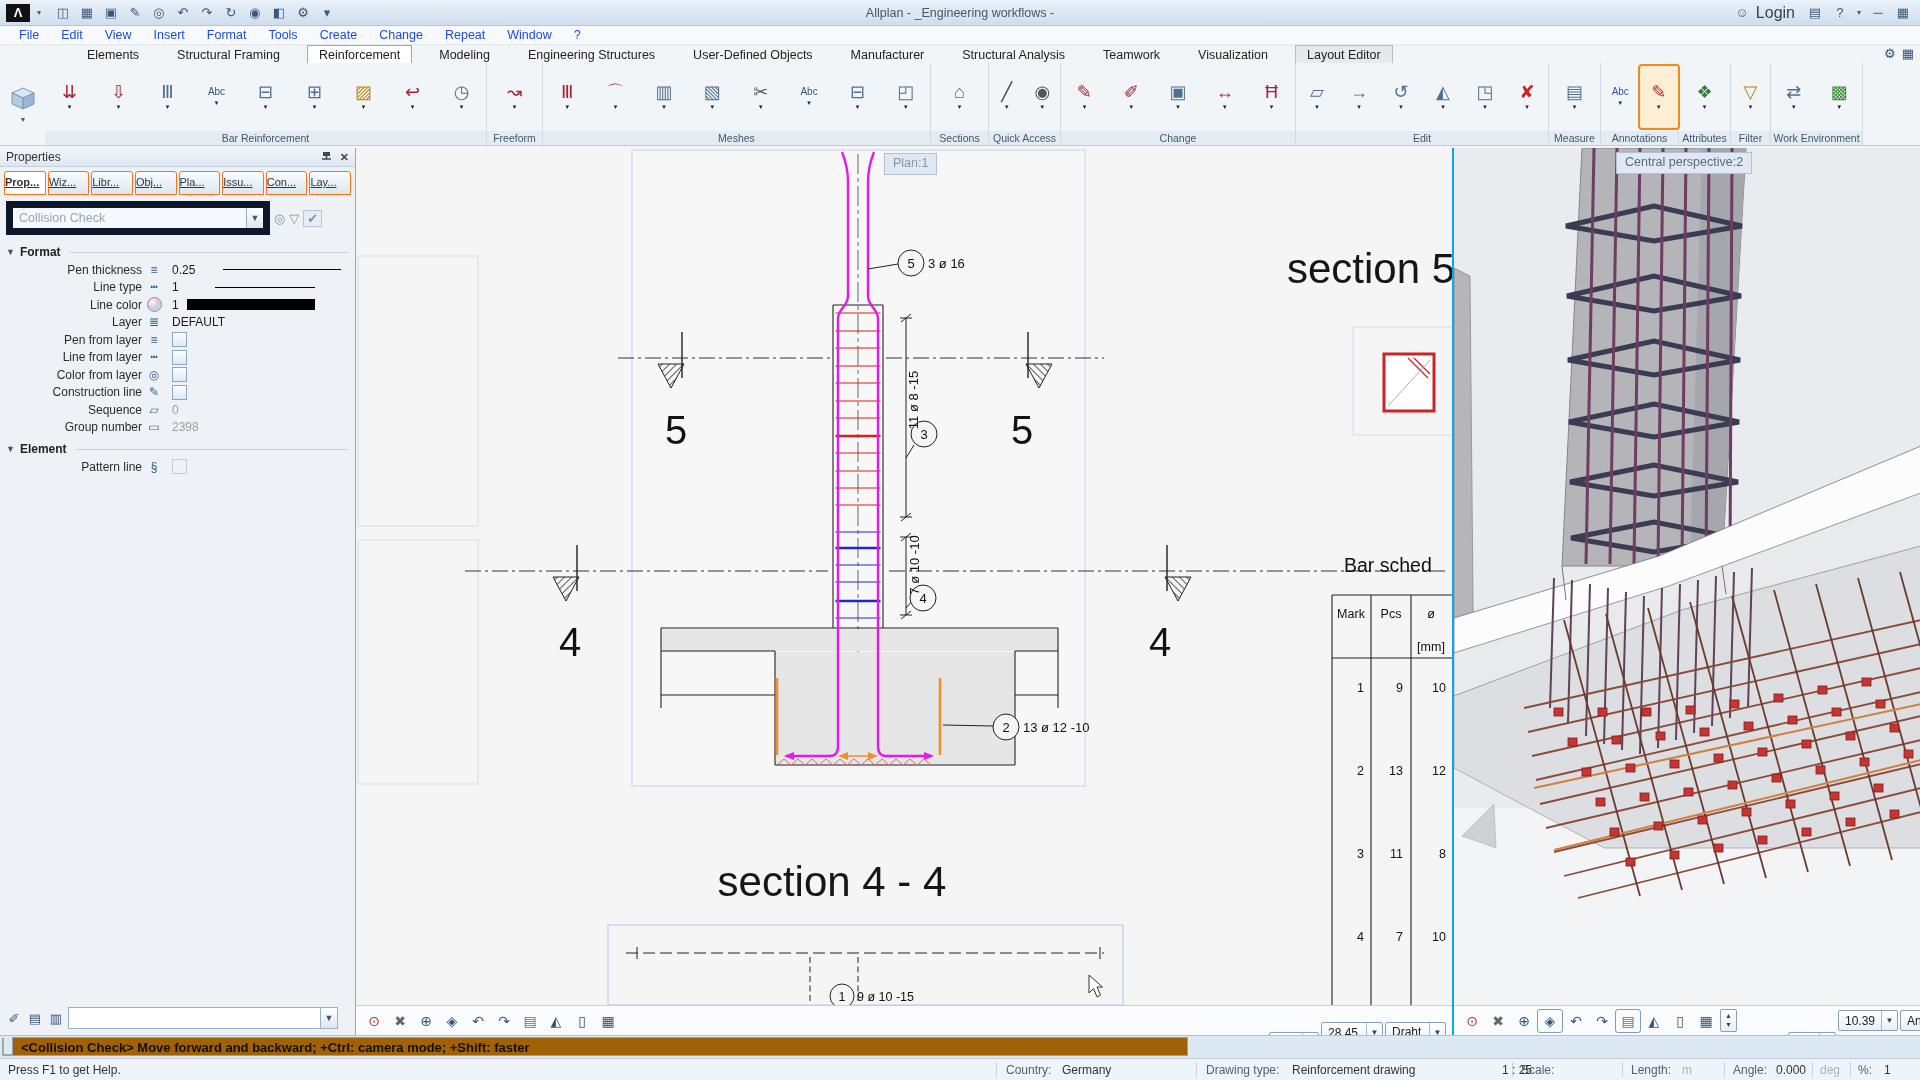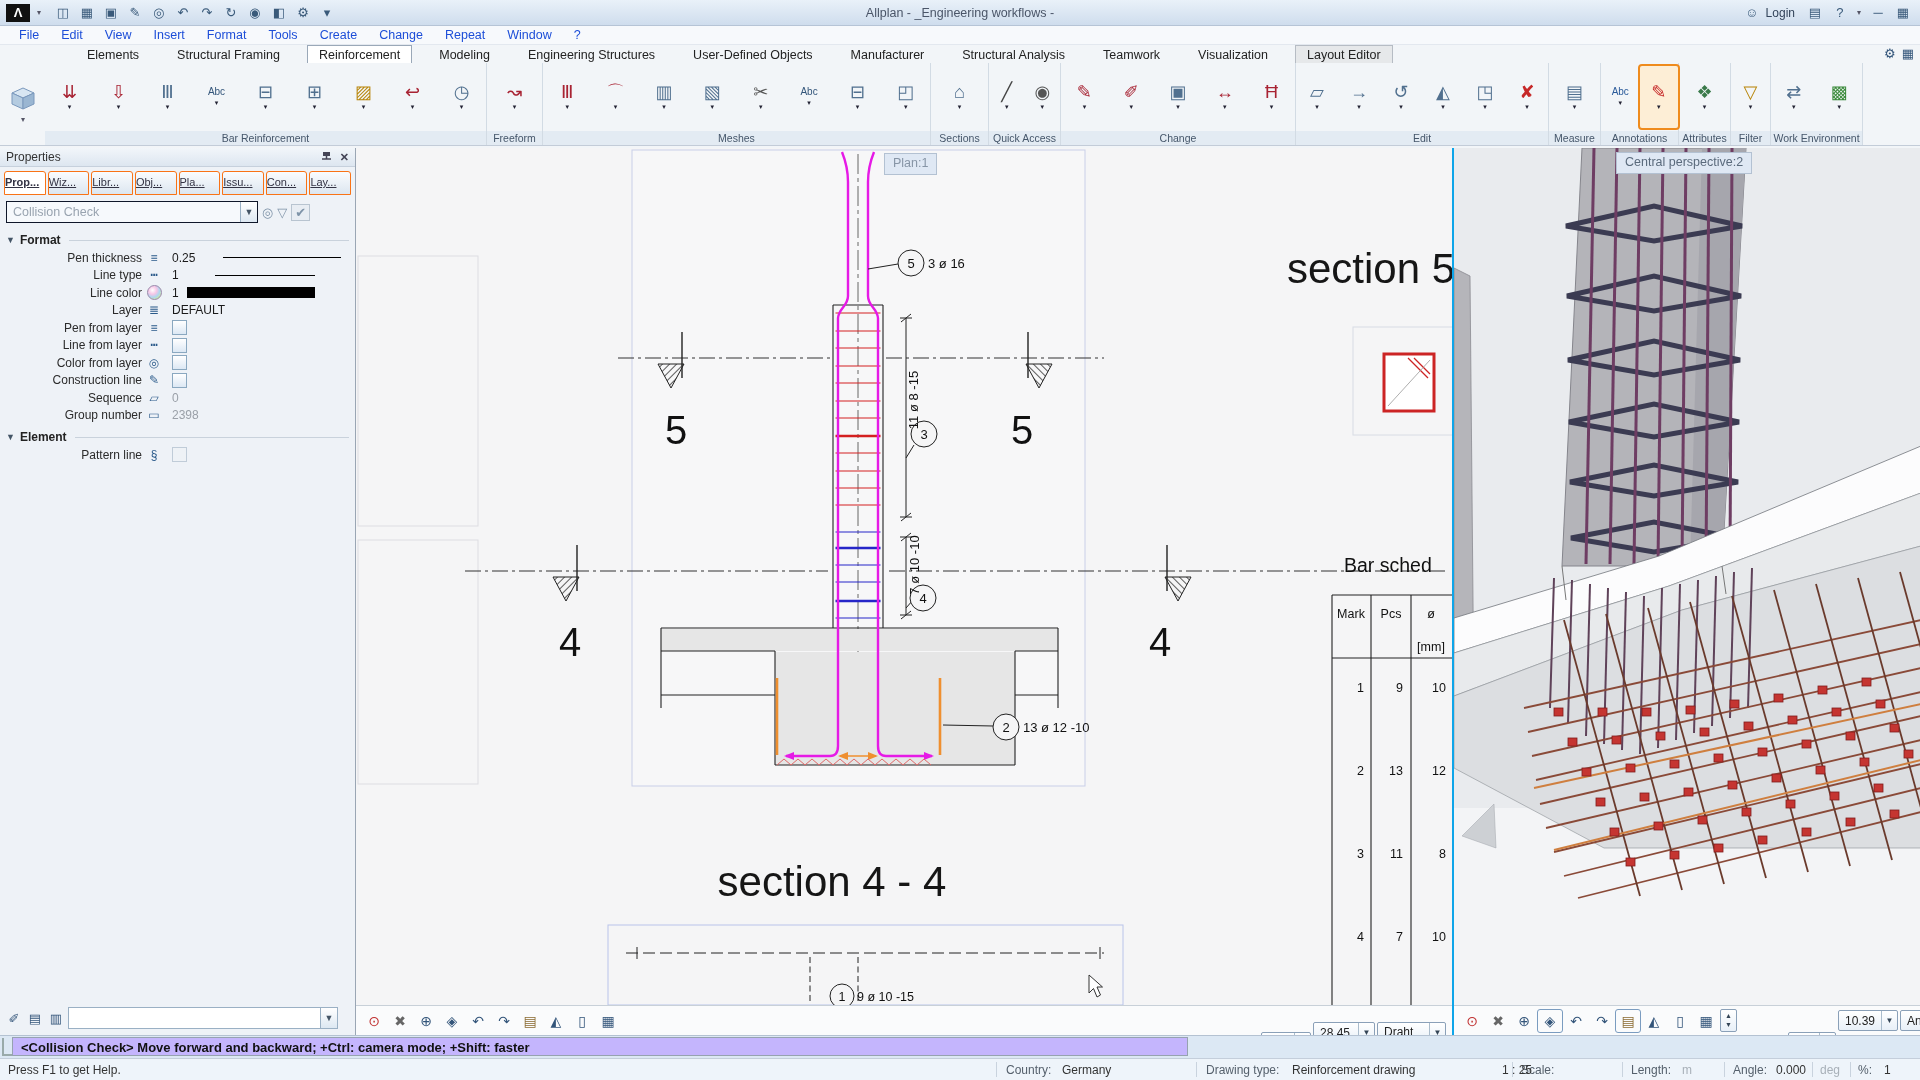--- a/index.html
+++ b/index.html
@@ -5,21 +5,21 @@
   html,body{margin:0;padding:0;background:#888;}
   .app{position:relative;width:1920px;height:1080px;background:#f2f5f8;font-family:"Liberation Sans",sans-serif;overflow:hidden;color:#222;}
   
   .titlebar{position:absolute;left:0;top:0;width:1920px;height:26px;background:linear-gradient(#e9f1f9,#cfdded);border-bottom:1px solid #b6c4d6;display:flex;align-items:center;padding:0 6px;box-sizing:border-box;}
   .logo{width:24px;height:18px;background:#111;color:#fff;font-size:13px;font-weight:bold;text-align:center;line-height:18px;margin-right:4px;}
   .caret{font-size:8px;color:#556;margin:0 3px;}
   .qat{display:flex;align-items:center;gap:2px;margin-left:8px;}
   .qicon{width:22px;height:18px;display:flex;align-items:center;justify-content:center;font-size:13px;color:#3a5a7a;cursor:default;}
   .wtitle{position:absolute;left:0;right:0;text-align:center;font-size:12.5px;color:#4a5568;pointer-events:none;}
   .tb-right{margin-left:auto;display:flex;align-items:center;gap:3px;font-size:12px;color:#3a4a5a;z-index:2;}
-  .login{font-size:12px;color:#33445a;margin-right:6px;}
+  .login{font-size:16px;color:#33445a;margin-right:6px;}
   
   .menubar{position:absolute;left:0;top:26px;width:1920px;height:19px;background:#f7f9fc;display:flex;align-items:center;padding-left:8px;box-sizing:border-box;border-bottom:1px solid #e3e8ef;}
   .mitem{font-size:12.5px;color:#1d4ed8;padding:0 11px;}
   
   .ribbon{position:absolute;left:0;top:45px;width:1920px;height:100px;background:#f2f5f8;border-bottom:1px solid #c3ccd8;}
   .tabrow{position:absolute;left:0;top:0;width:1920px;height:18px;display:flex;align-items:flex-end;padding-left:76px;box-sizing:border-box;gap:16px;}
   .rtab{font-size:12.5px;color:#222;padding:2px 11px 1px;white-space:nowrap;}
   .rtab.active{background:#fff;border:1px solid #9aa8b8;border-bottom:none;}
   .rtab.layoutmode{background:#e6e8ea;border:1px solid #b6bcc4;border-bottom:none;}
   .tabicons{position:absolute;right:6px;top:1px;display:flex;gap:6px;}
@@ -33,21 +33,21 @@
   .rcaret{font-size:7px;color:#223;}
   .glabel{height:14px;line-height:14px;text-align:center;font-size:10.5px;color:#45566a;background:#e3ebf3;overflow:hidden;white-space:nowrap;}
   
   .props{position:absolute;left:0;top:148px;width:356px;height:887px;background:#eef2f7;border-right:1px solid #9aa6b4;box-sizing:border-box;}
   .phead{height:18px;background:linear-gradient(#f2f6fa,#dde6f0);border-bottom:1px solid #c6d0dc;display:flex;align-items:center;font-size:12px;color:#333;padding:0 6px;}
   .phead .sp{margin-left:auto;display:flex;gap:8px;color:#445;font-size:11px;}
   .ptabs{display:flex;gap:2px;padding:4px 4px 0;height:24px;}
   .ptab{flex:1;font-size:11px;color:#334;background:linear-gradient(#fafcfe,#dce6f0);border:1px solid #f97316;border-radius:3px 3px 0 0;line-height:20px;white-space:nowrap;overflow:hidden;text-decoration:underline;}
   .ptab.active{background:#fff;font-weight:bold;}
   .psearch{display:flex;align-items:center;gap:4px;padding:6px 6px 4px;}
-  .searchbox{width:244px;height:20px;border:1px solid #0f172a;background:#f6f9fc;color:#99a4b0;font-size:12.5px;line-height:20px;padding-left:6px;display:flex;}
+  .searchbox{width:244px;height:20px;border:7px solid #0f172a;background:#f6f9fc;color:#99a4b0;font-size:12.5px;line-height:20px;padding-left:6px;display:flex;}
   .searchbox .dd{margin-left:auto;width:16px;text-align:center;color:#456;background:linear-gradient(#fff,#dde8f2);border-left:1px solid #9ab0c4;font-size:9px;line-height:20px;}
   .sicon{font-size:13px;color:#7e93a8;}
   .sicon.boxed{border:1px solid #b8c4d0;padding:0 3px;background:#e8edf3;}
   .psec{display:flex;align-items:center;font-size:12px;font-weight:bold;color:#222;padding:6px 6px 2px;}
   .psec .arrow{color:#456;font-size:9px;margin-right:5px;}
   .psec .rule{flex:1;height:1px;background:#c9d2dc;margin-left:8px;}
   .prow{display:flex;align-items:center;height:17.5px;padding-left:4px;font-size:12px;}
   .plabel{width:138px;text-align:right;color:#2b2b2b;}
   .picon{width:24px;text-align:center;font-size:12px;color:#2a5a8a;}
   .pval{margin-left:6px;color:#1a1a1a;}
@@ -69,21 +69,21 @@
   .winbtns{position:absolute;right:6px;top:4px;display:flex;gap:6px;font-size:13px;color:#1d3d6b;font-weight:bold;}
   .vptools{position:absolute;left:0;bottom:0;width:100%;height:30px;background:#fafbfc;border-top:1px solid #c8d0d8;display:flex;align-items:center;padding:0 6px;box-sizing:border-box;gap:2px;}
   .vicon{width:24px;height:22px;display:flex;align-items:center;justify-content:center;border-radius:2px;}
   .vicon span{font-size:14px;line-height:1;}
   .combo{height:21px;border:1px solid #8aa0b8;border-radius:2px;background:linear-gradient(#ffffff,#e8f0f8);display:flex;align-items:center;font-size:12px;color:#222;padding-left:6px;box-sizing:border-box;}
   .combo .cbtn{margin-left:auto;width:15px;text-align:center;font-size:8px;color:#345;border-left:1px solid #aabccc;line-height:19px;}
   .spinner{width:15px;height:21px;border:1px solid #8aa0b8;border-radius:2px;background:linear-gradient(#fff,#e8f0f8);display:flex;flex-direction:column;align-items:center;justify-content:center;font-size:7px;color:#345;line-height:1.2;}
   .pushr{margin-left:auto;margin-top:43px;}
   
   .msgbar{position:absolute;left:0;top:1035px;width:1920px;height:23px;background:#dce8f4;border-top:1px solid #b4c2d2;box-sizing:border-box;}
-  .msgbox{position:absolute;left:12px;top:1px;width:1176px;height:19px;background:#c4b5fd;border:1px solid #96a2b0;font-size:13px;font-weight:bold;color:#111;line-height:19px;padding-left:8px;box-sizing:border-box;white-space:nowrap;overflow:hidden;}
+  .msgbox{position:absolute;left:12px;top:1px;width:1176px;height:19px;background:#a16207;border:1px solid #96a2b0;font-size:13px;font-weight:bold;color:#111;line-height:19px;padding-left:8px;box-sizing:border-box;white-space:nowrap;overflow:hidden;}
   .msgnotch{position:absolute;left:2px;top:2px;width:8px;height:16px;border-left:2px solid #9aa;border-bottom:2px solid #9aa;}
   .statusbar{position:absolute;left:0;top:1058px;width:1920px;height:22px;background:#eef4fa;border-top:1px solid #c4cedb;font-size:12px;color:#333;}
   .statusbar .s{position:absolute;top:4px;white-space:nowrap;}
   .statusbar .lab{color:#55606c;}
   .statusbar .dim{color:#a8b0b8;}
   .ssep{position:absolute;top:3px;width:1px;height:15px;background:#c9d3de;}
   svg text{font-family:"Liberation Sans",sans-serif;}
 </style>
 </head>
 <body>
@@ -745,21 +745,21 @@
           </div>
         </div>
       <div class="combo pushr" style="width:50px;">
           <span>Off</span>
           <span class="cbtn">▼</span>
         </div>
       <div class="combo" style="width:62px;margin-top:24px;">
           <span>28.45</span>
           <span class="cbtn">▼</span>
         </div>
-      <div class="combo" style="width:69px;margin-top:23px;">
+      <div class="combo" style="width:61px;margin-top:23px;">
           <span>Draht</span>
           <span class="cbtn">▼</span>
         </div>
     </div>
   </div>
 
   <div class="vp2">
     <svg width="467" height="857" viewBox="0 0 467 857">
       <rect x="0" y="0" width="467" height="857" fill="#e9ebee"></rect>
       <rect x="0" y="660" width="467" height="197" fill="#f3f4f6"></rect>

